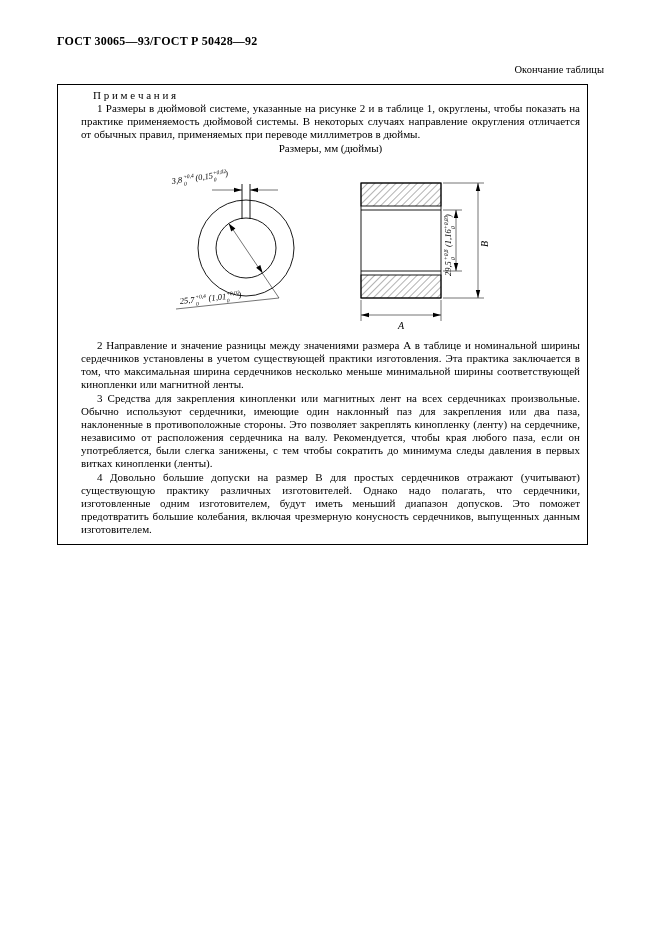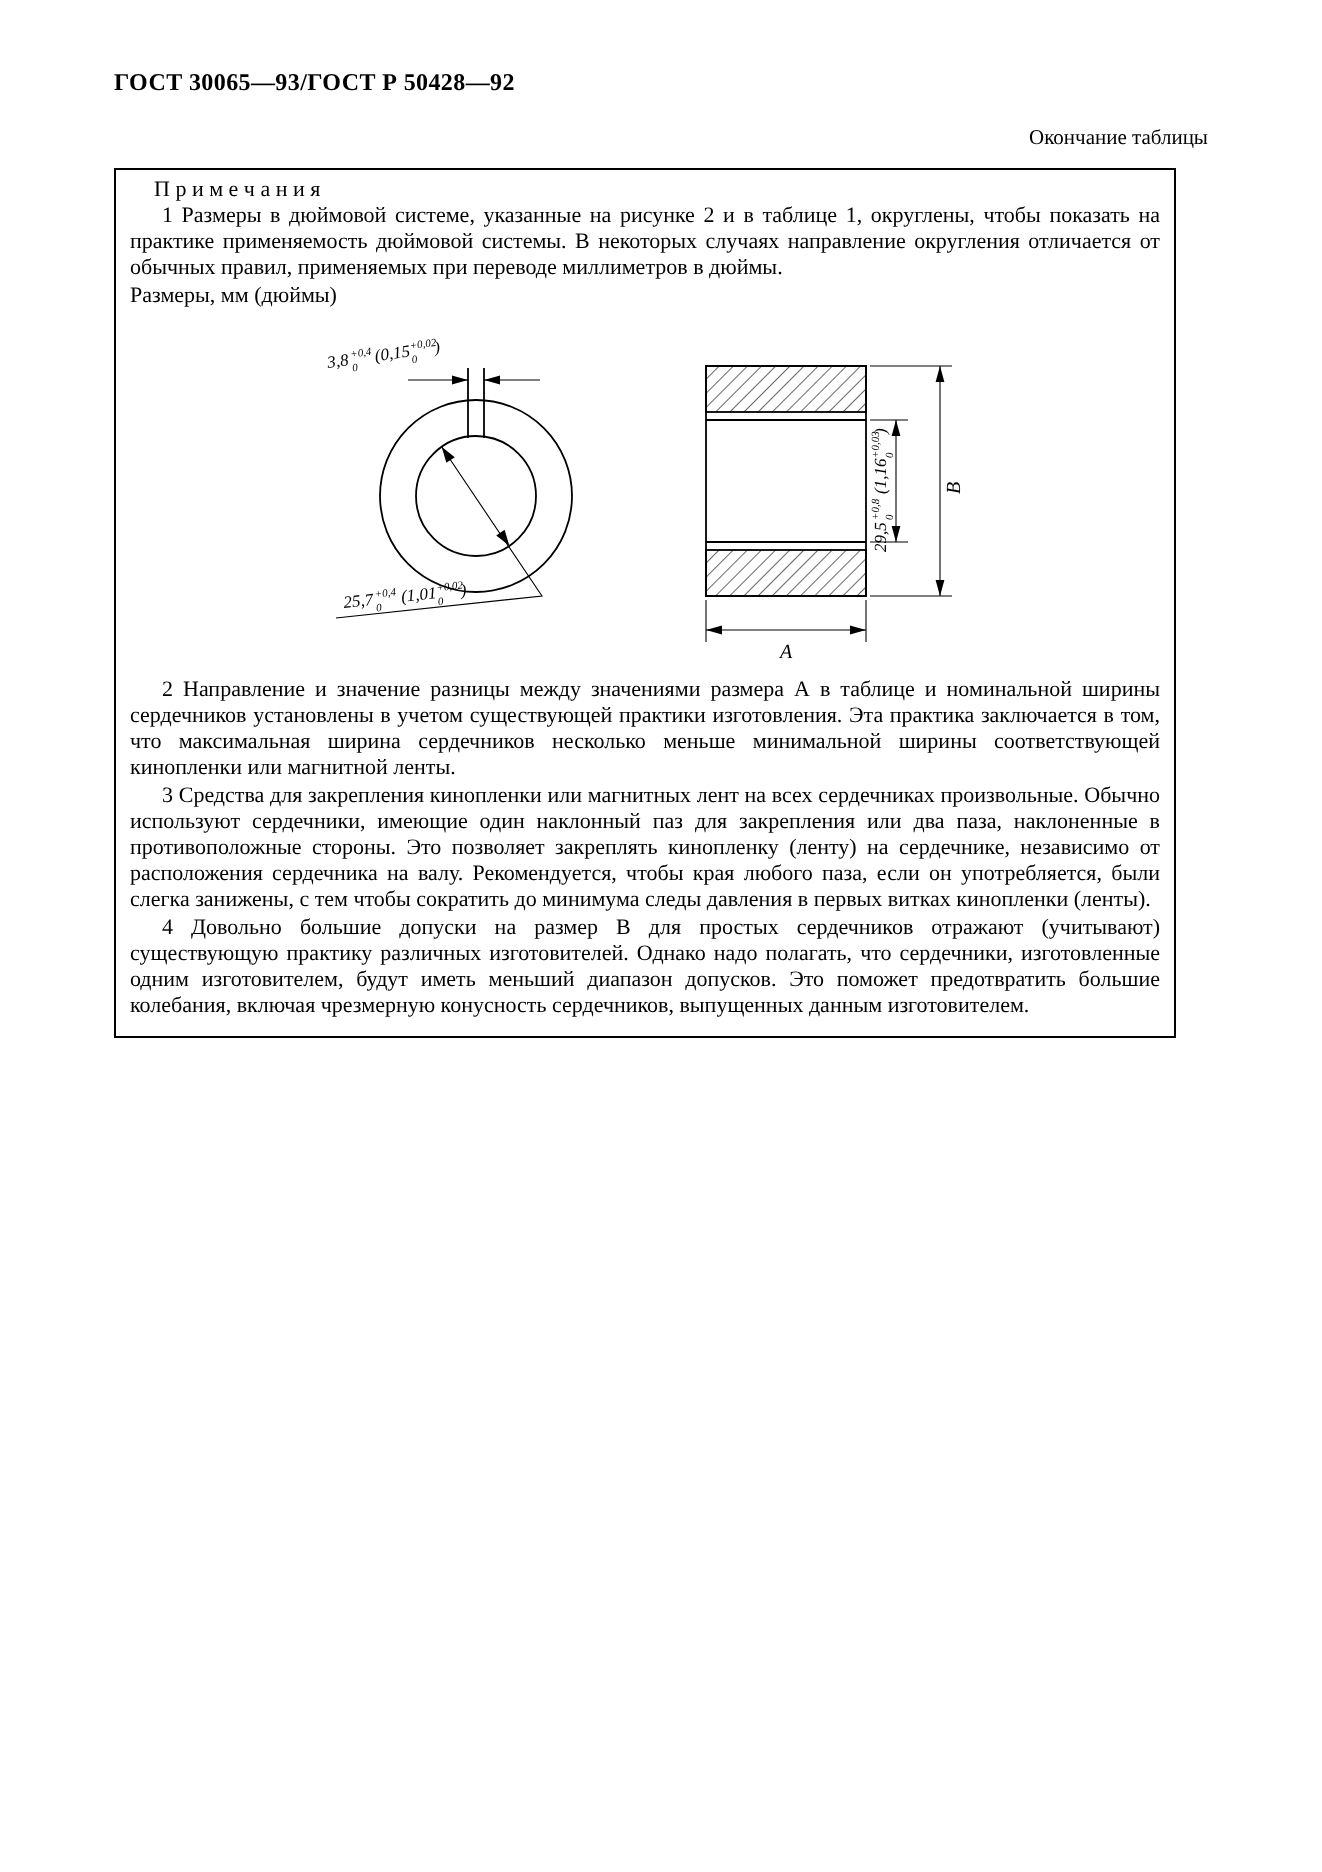--- a/index.html
+++ b/index.html
@@ -4,26 +4,26 @@
 <style>
   html,body{margin:0;padding:0;background:#fff;}
   .page{
     position:relative;width:661px;height:676px;background:#ffffff;
     font-family:"Liberation Serif",serif;color:#000;overflow:hidden;
   }
   .gost-header{position:absolute;top:34px;left:57px;font-weight:bold;font-size:12px;letter-spacing:.2px;}
   .table-end{position:absolute;top:64px;right:57px;font-size:10.5px;}
   .notes-box{
     position:absolute;top:84px;left:57px;width:531px;
-    border:1px solid #000;padding:4px 7px 8px 7px;box-sizing:border-box;
+    border:1px solid #000;padding:4px 7px 8px 23px;box-sizing:border-box;
   }
   .notes-heading{font-size:11px;text-indent:12px;margin:0;}
   .para{font-size:11px;line-height:13px;text-align:justify;text-indent:16px;margin:1px 0 0 0;}
   .fig-title{text-align:center;font-weight:bold;font-size:11px;margin-top:7px;}
-  .fig-units{font-size:11px;margin-top:1px;}
+  .fig-units{text-align:center;font-size:11px;margin-top:1px;}
   .fig-caption{text-align:center;font-size:11px;margin-top:2px;}
   svg.figure{display:block;margin:4px auto 0 auto;}
   svg .dmain{font:italic 8.5px "Liberation Serif",serif;fill:#000;}
   svg .dtol{font:italic 5.5px "Liberation Serif",serif;fill:#000;}
   svg .dletter{font:italic 10px "Liberation Serif",serif;fill:#000;}
   .pageno{position:absolute;left:60px;top:820px;font-size:11px;}
 </style>
 </head>
 <body>
 

